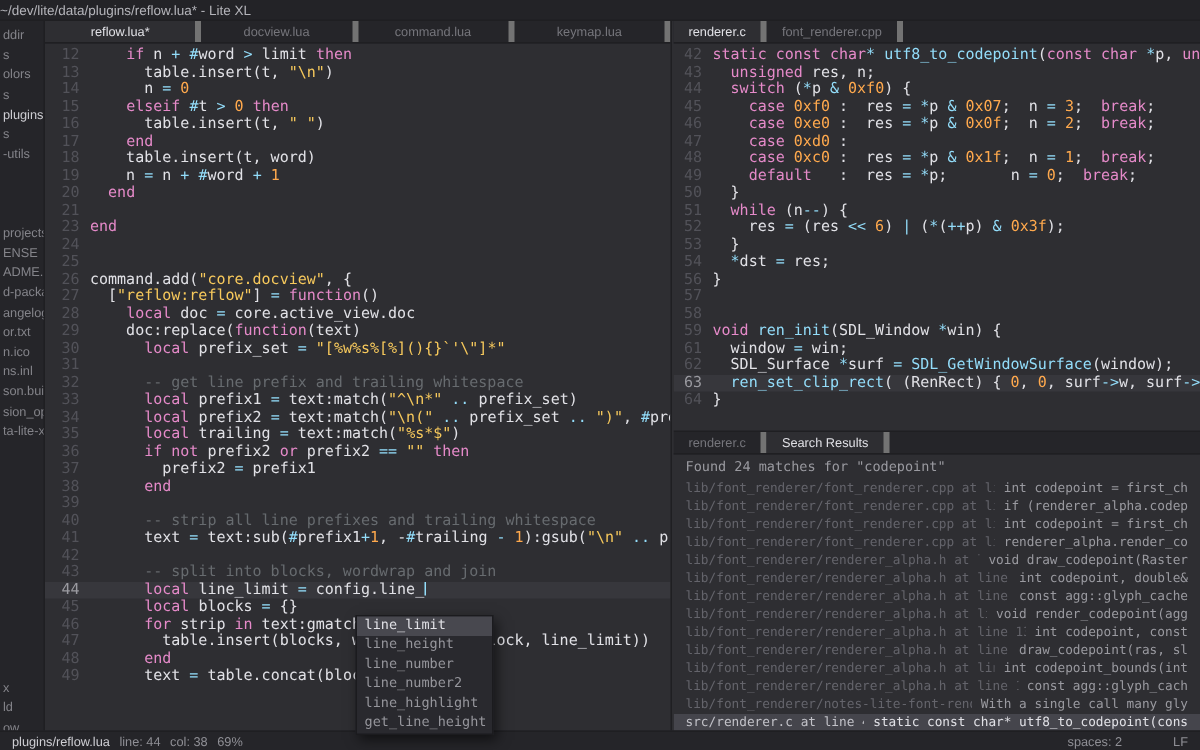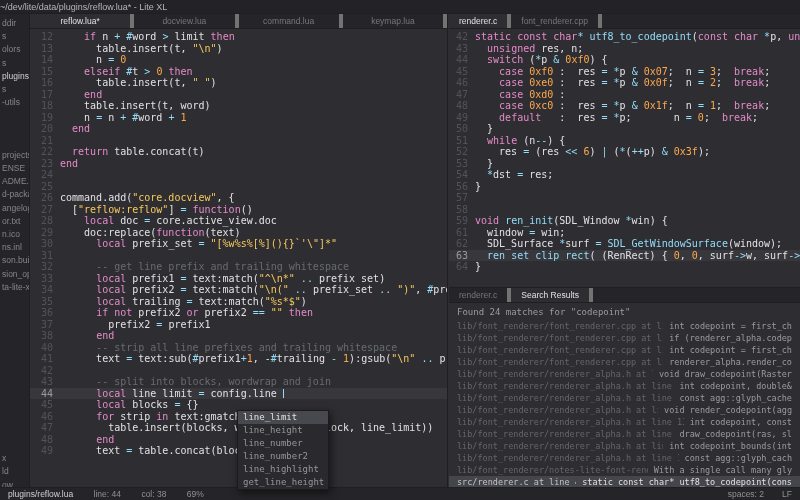--- a/index.html
+++ b/index.html
@@ -50,23 +50,23 @@
   .sr-row.sel .sr-text{color:#e1e1e6}
 
   .autocomplete{position:absolute;left:237px;top:410px;width:92px;background:#29292e;border:1px solid #1b1b1e;
     box-shadow:2px 3px 8px rgba(0,0,0,.55);z-index:20;font-size:9px}
   .ac-item{height:13px;line-height:13px;padding:0 5px;color:#96969c;white-space:pre;overflow:hidden}
   .ac-item.sel{background:#48484f;color:#e1e1e6}
 
   .statusbar{position:absolute;left:0;right:0;bottom:0;height:13px;background:#252529;border-top:1px solid #1f1f22;
     display:flex;justify-content:space-between;align-items:center;font:8.5px "Liberation Sans",sans-serif;
     color:#8f8f95;padding:0 8px;white-space:nowrap}
-  .sb-left span{margin-right:18px}
+  .sb-left span{margin-right:4px}
   .sb-left .sb-file{color:#cfcfd4}
-  .sb-right span{margin-left:18px}
+  .sb-right span{margin-left:34px}
 </style>
 </head>
 <body>
 
 <div class="titlebar">
   <span>~/dev/lite/data/plugins/reflow.lua* - Lite XL</span>
 </div>
 
 <div class="sidebar">
     <div class="tree-item">ddir</div>
@@ -118,37 +118,37 @@
       <div class="cl"><span class="ln">12</span><span class="lt"><span class="tk-t">    </span><span class="tk-k">if</span><span class="tk-t"> n </span><span class="tk-o">+</span><span class="tk-t"> </span><span class="tk-o">#</span><span class="tk-t">word </span><span class="tk-o">&gt;</span><span class="tk-t"> limit </span><span class="tk-k">then</span></span></div>
       <div class="cl"><span class="ln">13</span><span class="lt"><span class="tk-t">      table.insert(t, </span><span class="tk-s">"\n"</span><span class="tk-t">)</span></span></div>
       <div class="cl"><span class="ln">14</span><span class="lt"><span class="tk-t">      n </span><span class="tk-o">=</span><span class="tk-t"> </span><span class="tk-n">0</span></span></div>
       <div class="cl"><span class="ln">15</span><span class="lt"><span class="tk-t">    </span><span class="tk-k">elseif</span><span class="tk-t"> </span><span class="tk-o">#</span><span class="tk-t">t </span><span class="tk-o">&gt;</span><span class="tk-t"> </span><span class="tk-n">0</span><span class="tk-t"> </span><span class="tk-k">then</span></span></div>
       <div class="cl"><span class="ln">16</span><span class="lt"><span class="tk-t">      table.insert(t, </span><span class="tk-s">" "</span><span class="tk-t">)</span></span></div>
       <div class="cl"><span class="ln">17</span><span class="lt"><span class="tk-t">    </span><span class="tk-k">end</span></span></div>
       <div class="cl"><span class="ln">18</span><span class="lt"><span class="tk-t">    table.insert(t, word)</span></span></div>
       <div class="cl"><span class="ln">19</span><span class="lt"><span class="tk-t">    n </span><span class="tk-o">=</span><span class="tk-t"> n </span><span class="tk-o">+</span><span class="tk-t"> </span><span class="tk-o">#</span><span class="tk-t">word </span><span class="tk-o">+</span><span class="tk-t"> </span><span class="tk-n">1</span></span></div>
       <div class="cl"><span class="ln">20</span><span class="lt"><span class="tk-t">  </span><span class="tk-k">end</span></span></div>
       <div class="cl"><span class="ln">21</span><span class="lt"></span></div>
-      <div class="cl"><span class="ln">22</span><span class="lt"><span class="tk-t">  </span><span class="tk-k">return</span><span class="tk-t"> table.concat(t)</span></span></div>
       <div class="cl"><span class="ln">23</span><span class="lt"><span class="tk-k">end</span></span></div>
       <div class="cl"><span class="ln">24</span><span class="lt"></span></div>
       <div class="cl"><span class="ln">25</span><span class="lt"></span></div>
       <div class="cl"><span class="ln">26</span><span class="lt"><span class="tk-t">command.add(</span><span class="tk-s">"core.docview"</span><span class="tk-t">, {</span></span></div>
       <div class="cl"><span class="ln">27</span><span class="lt"><span class="tk-t">  [</span><span class="tk-s">"reflow:reflow"</span><span class="tk-t">] </span><span class="tk-o">=</span><span class="tk-t"> </span><span class="tk-k">function</span><span class="tk-t">()</span></span></div>
       <div class="cl"><span class="ln">28</span><span class="lt"><span class="tk-t">    </span><span class="tk-k">local</span><span class="tk-t"> doc </span><span class="tk-o">=</span><span class="tk-t"> core.active_view.doc</span></span></div>
       <div class="cl"><span class="ln">29</span><span class="lt"><span class="tk-t">    doc:replace(</span><span class="tk-k">function</span><span class="tk-t">(text)</span></span></div>
       <div class="cl"><span class="ln">30</span><span class="lt"><span class="tk-t">      </span><span class="tk-k">local</span><span class="tk-t"> prefix_set </span><span class="tk-o">=</span><span class="tk-t"> </span><span class="tk-s">"[%w%s%[%](){}`'\"]*"</span></span></div>
       <div class="cl"><span class="ln">31</span><span class="lt"></span></div>
       <div class="cl"><span class="ln">32</span><span class="lt"><span class="tk-c">      -- get line prefix and trailing whitespace</span></span></div>
       <div class="cl"><span class="ln">33</span><span class="lt"><span class="tk-t">      </span><span class="tk-k">local</span><span class="tk-t"> prefix1 </span><span class="tk-o">=</span><span class="tk-t"> text:match(</span><span class="tk-s">"^\n*"</span><span class="tk-t"> </span><span class="tk-o">..</span><span class="tk-t"> prefix_set)</span></span></div>
       <div class="cl"><span class="ln">34</span><span class="lt"><span class="tk-t">      </span><span class="tk-k">local</span><span class="tk-t"> prefix2 </span><span class="tk-o">=</span><span class="tk-t"> text:match(</span><span class="tk-s">"\n("</span><span class="tk-t"> </span><span class="tk-o">..</span><span class="tk-t"> prefix_set </span><span class="tk-o">..</span><span class="tk-t"> </span><span class="tk-s">")"</span><span class="tk-t">, </span><span class="tk-o">#</span><span class="tk-t">prefix1</span><span class="tk-o">+</span><span class="tk-n">1</span><span class="tk-t">)</span></span></div>
       <div class="cl"><span class="ln">35</span><span class="lt"><span class="tk-t">      </span><span class="tk-k">local</span><span class="tk-t"> trailing </span><span class="tk-o">=</span><span class="tk-t"> text:match(</span><span class="tk-s">"%s*$"</span><span class="tk-t">)</span></span></div>
       <div class="cl"><span class="ln">36</span><span class="lt"><span class="tk-t">      </span><span class="tk-k">if</span><span class="tk-t"> </span><span class="tk-k">not</span><span class="tk-t"> prefix2 </span><span class="tk-k">or</span><span class="tk-t"> prefix2 </span><span class="tk-o">==</span><span class="tk-t"> </span><span class="tk-s">""</span><span class="tk-t"> </span><span class="tk-k">then</span></span></div>
       <div class="cl"><span class="ln">37</span><span class="lt"><span class="tk-t">        prefix2 </span><span class="tk-o">=</span><span class="tk-t"> prefix1</span></span></div>
       <div class="cl"><span class="ln">38</span><span class="lt"><span class="tk-t">      </span><span class="tk-k">end</span></span></div>
+      <div class="cl"><span class="ln">39</span><span class="lt"></span></div>
       <div class="cl"><span class="ln">40</span><span class="lt"><span class="tk-c">      -- strip all line prefixes and trailing whitespace</span></span></div>
       <div class="cl"><span class="ln">41</span><span class="lt"><span class="tk-t">      text </span><span class="tk-o">=</span><span class="tk-t"> text:sub(</span><span class="tk-o">#</span><span class="tk-t">prefix1</span><span class="tk-o">+</span><span class="tk-n">1</span><span class="tk-t">, -</span><span class="tk-o">#</span><span class="tk-t">trailing </span><span class="tk-o">-</span><span class="tk-t"> </span><span class="tk-n">1</span><span class="tk-t">):gsub(</span><span class="tk-s">"\n"</span><span class="tk-t"> </span><span class="tk-o">..</span><span class="tk-t"> prefix_set, </span></span></div>
       <div class="cl"><span class="ln">42</span><span class="lt"></span></div>
       <div class="cl"><span class="ln">43</span><span class="lt"><span class="tk-c">      -- split into blocks, wordwrap and join</span></span></div>
       <div class="cl cur"><span class="ln">44</span><span class="lt"><span class="tk-t">      </span><span class="tk-k">local</span><span class="tk-t"> line_limit </span><span class="tk-o">=</span><span class="tk-t"> config.line_</span><span class="caret"></span></span></div>
       <div class="cl"><span class="ln">45</span><span class="lt"><span class="tk-t">      </span><span class="tk-k">local</span><span class="tk-t"> blocks </span><span class="tk-o">=</span><span class="tk-t"> {}</span></span></div>
       <div class="cl"><span class="ln">46</span><span class="lt"><span class="tk-t">      </span><span class="tk-k">for</span><span class="tk-t"> strip </span><span class="tk-k">in</span><span class="tk-t"> text:gmatch(</span><span class="tk-s">"[^\n]+"</span><span class="tk-t">) </span><span class="tk-k">do</span></span></div>
       <div class="cl"><span class="ln">47</span><span class="lt"><span class="tk-t">        table.insert(blocks, wordwrap_text(block, line_limit))</span></span></div>
       <div class="cl"><span class="ln">48</span><span class="lt"><span class="tk-t">      </span><span class="tk-k">end</span></span></div>
       <div class="cl"><span class="ln">49</span><span class="lt"><span class="tk-t">      text </span><span class="tk-o">=</span><span class="tk-t"> table.concat(blocks, </span><span class="tk-s">"\n\n"</span><span class="tk-t">)</span></span></div>

